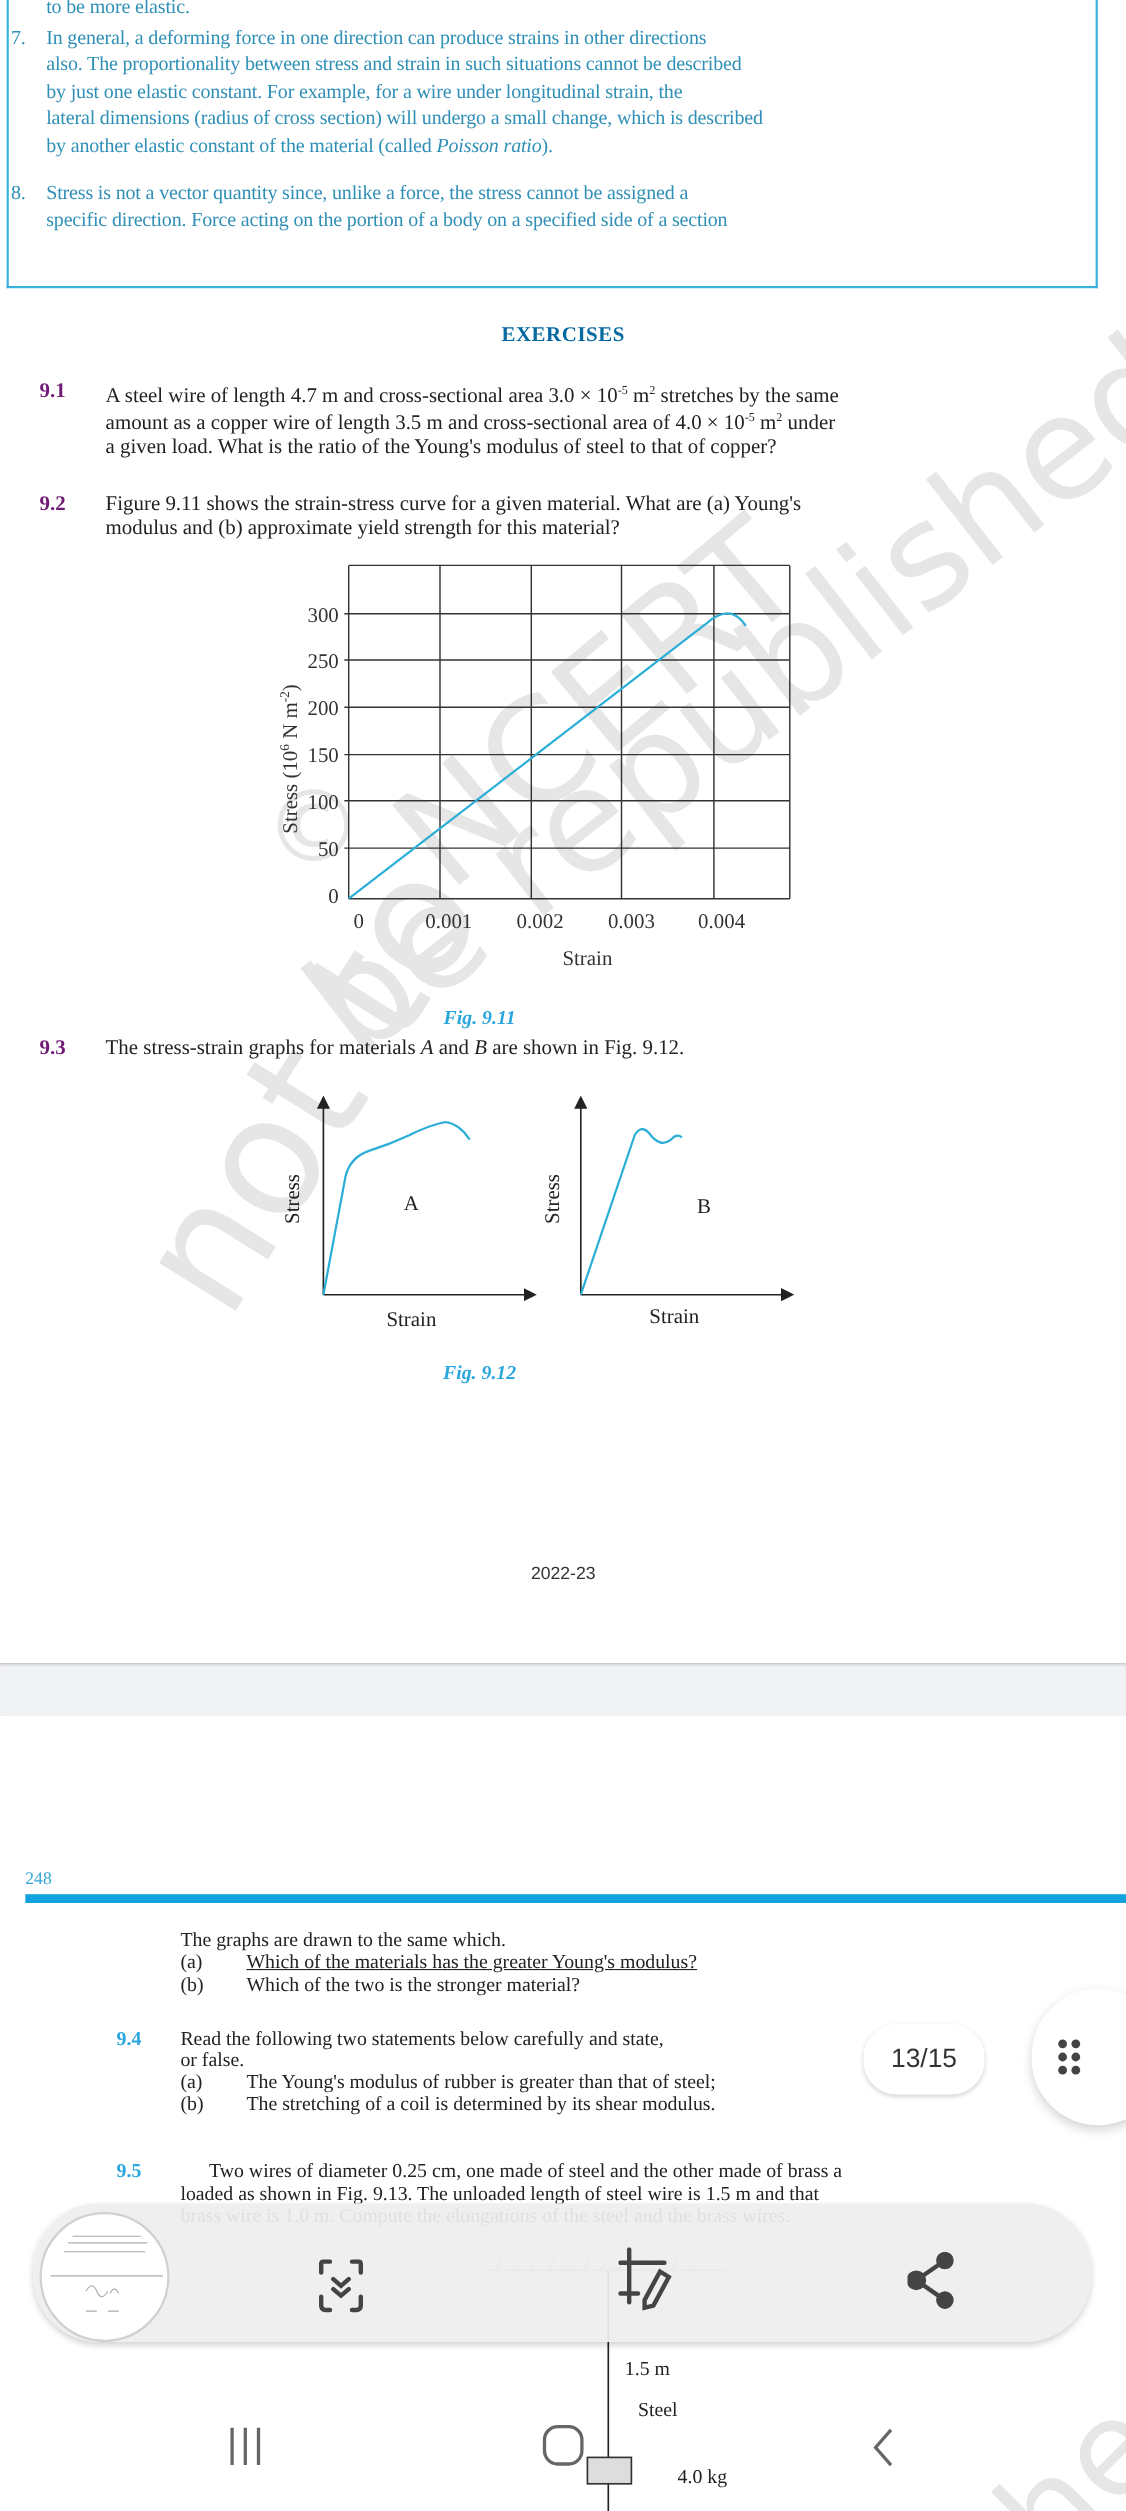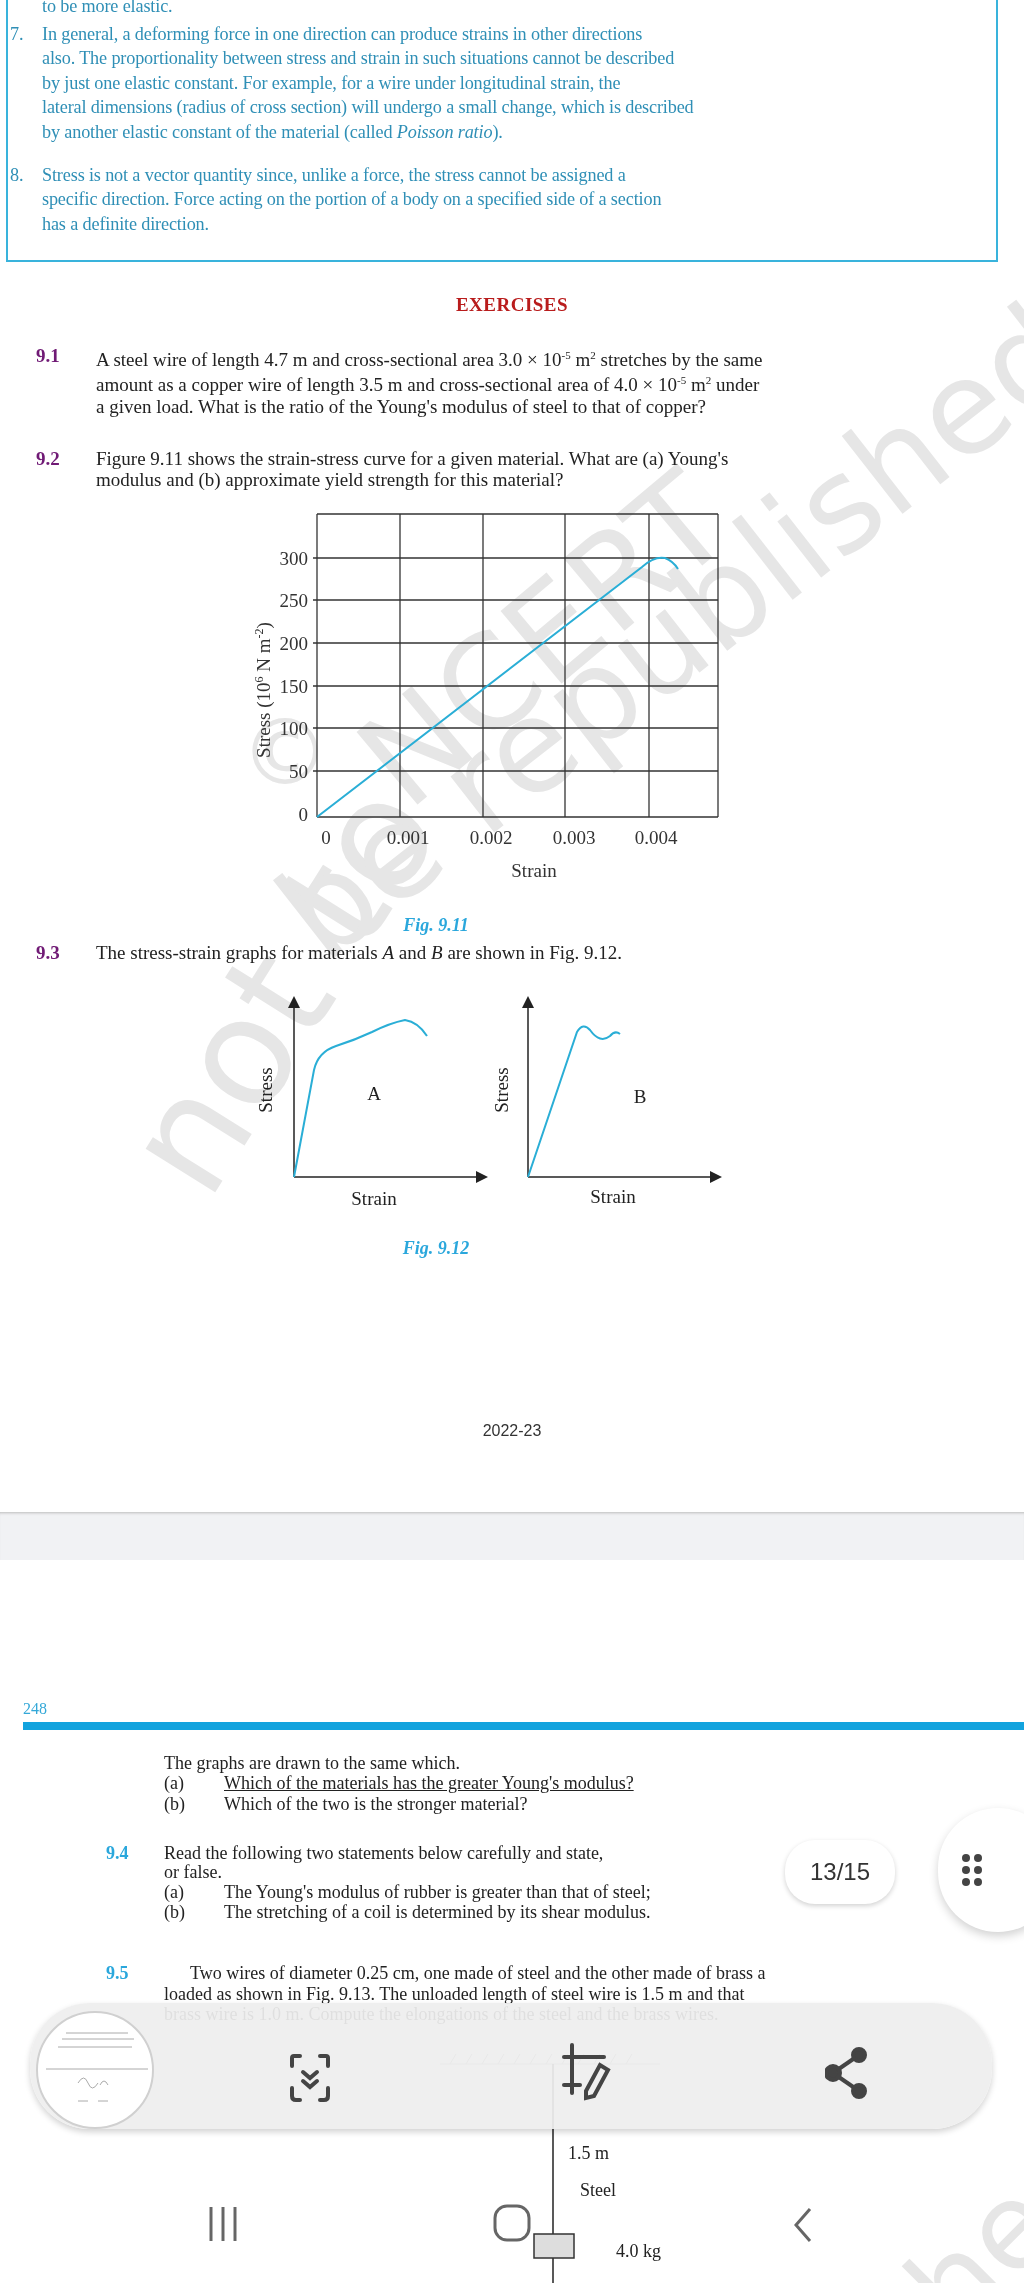--- a/index.html
+++ b/index.html
@@ -9,21 +9,21 @@
   .page1 { position:absolute; left:0; top:0; width:1024px; height:1512px; background:#fff; overflow:hidden; }
   .gap { position:absolute; left:0; top:1512px; width:1024px; height:48px; background:#f1f2f4; box-shadow: inset 0 3px 3px -2px #bbb; }
   .page2 { position:absolute; left:0; top:1560px; width:1024px; height:723px; background:#fff; overflow:hidden; }
 
   .note-box { position:absolute; left:6px; top:-10px; width:992px; height:272px; border:2px solid #39b3dc; border-top:none; box-sizing:border-box; }
   .note-text { color:#2f8fb6; font-size:18.2px; line-height:24.4px; letter-spacing:-0.15px; }
   .note-line0 { position:absolute; left:42px; top:-6px; }
   .note-item { position:absolute; left:42px; width:940px; text-align:justify; }
   .note-num { position:absolute; left:-32px; }
 
-  .ex-title { position:absolute; left:0; width:1024px; top:294px; text-align:center; font-weight:bold; color:#b91c1c; font-size:19px; letter-spacing:0.5px; }
+  .ex-title { position:absolute; left:0; width:1024px; top:294px; text-align:center; font-weight:bold; color:#0369a1; font-size:19px; letter-spacing:0.5px; }
   .q { position:absolute; left:48px; width:936px; font-size:19px; line-height:21px; color:#222; }
   .q .qn { position:absolute; left:-12px; font-weight:bold; color:#701a75; }
   .q .qt { position:absolute; left:48px; width:890px; text-align:justify; }
   sup { font-size:11px; }
 
   .fig-cap { position:absolute; left:0; width:872px; text-align:center; color:#2aa7dc; font-style:italic; font-weight:bold; font-size:18px; }
   .year { position:absolute; left:0; width:1024px; text-align:center; font-family:"Liberation Sans",sans-serif; font-size:16px; color:#333; }
 
   .watermark { position:absolute; color:#e6e6e6; font-family:"DejaVu Sans",sans-serif; font-size:150px; transform-origin:left top; pointer-events:none; white-space:nowrap; }
 
@@ -63,21 +63,20 @@
     <div>also. The proportionality between stress and strain in such situations cannot be described</div>
     <div>by just one elastic constant.  For example, for a wire under longitudinal strain, the</div>
     <div>lateral dimensions (radius of cross section) will undergo a small change, which is described</div>
     <div>by another elastic constant of the material (called <i>Poisson ratio</i>).</div>
   </div>
 
   <div class="note-text note-item" style="top:163px;">
     <span class="note-num">8.</span>
     <div>Stress is not a vector quantity since, unlike a force, the stress cannot be assigned a</div>
     <div>specific direction. Force acting on the portion of a body on a specified side of a section</div>
-    <div>has a definite direction.</div>
   </div>
 
   <div class="ex-title">EXERCISES</div>
 
   <div class="q" style="top:345px; height:70px;">
     <span class="qn">9.1</span>
     <div class="qt">
       <div><span>A steel wire of length 4.7 m and cross-sectional area 3.0 × 10</span><sup>-5</sup><span> m</span><sup>2</sup><span> stretches by the same</span></div>
       <div><span>amount as a copper wire of length 3.5 m and cross-sectional area of 4.0 × 10</span><sup>-5</sup><span> m</span><sup>2</sup><span> under</span></div>
       <div>a given load. What is the ratio of the Young's modulus of steel to that of copper?</div>

